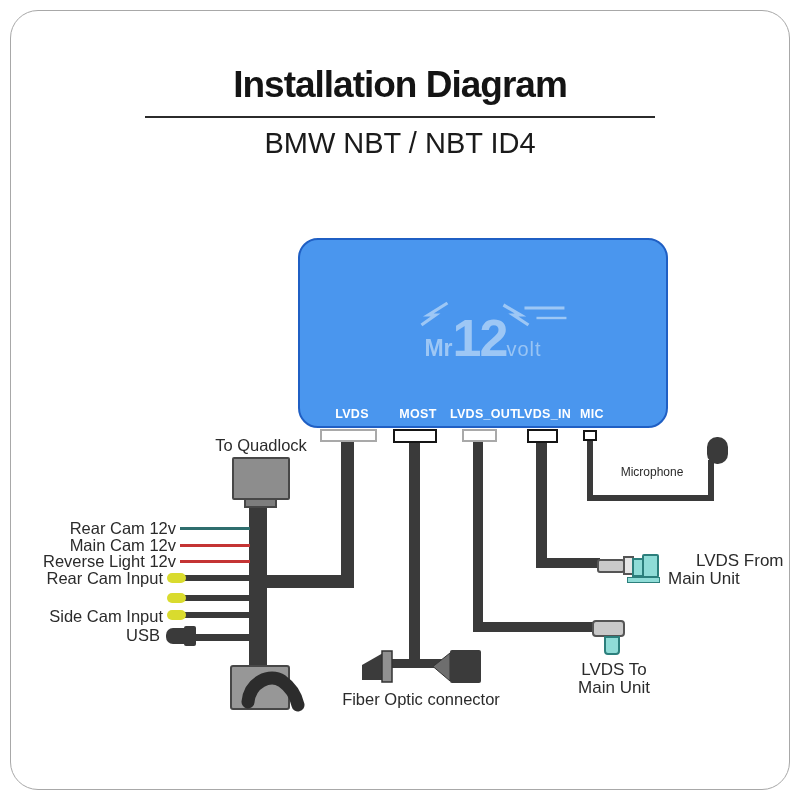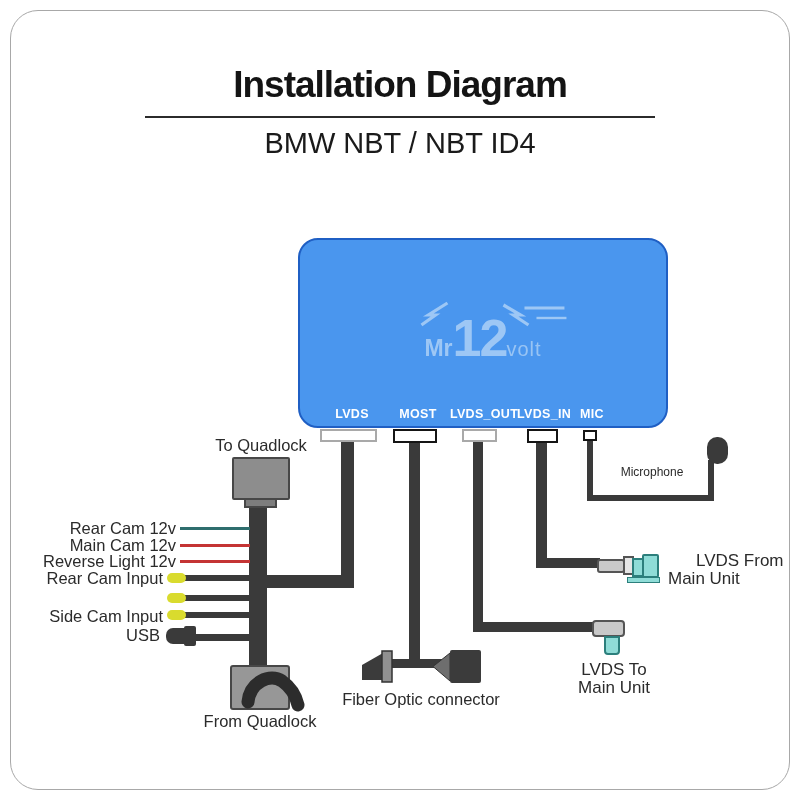--- a/index.html
+++ b/index.html
@@ -140,21 +140,20 @@
   <div class="rca" style="left:167px;top:573px;"></div>
   <div class="rca" style="left:167px;top:593px;"></div>
   <div class="rca" style="left:167px;top:610px;"></div>
   <div class="usb-body"></div>
   <div class="usb-tip"></div>
 
   <div class="fq-box"></div>
   <svg style="left:230px;top:660px;" width="80" height="55" viewBox="0 0 80 55">
     <path d="M 18 42 C 20 22, 40 13, 52 21 C 62 28, 66 36, 68 45" fill="none" stroke="#2c2c2c" stroke-width="13" stroke-linecap="round"></path>
   </svg>
-  <div class="lbl center" style="left:170px;top:712px;width:180px;">From Quadlock</div>
 
   <svg style="left:355px;top:645px;" width="140" height="45" viewBox="0 0 140 45">
     <polygon points="7,20 28,8 28,35 7,35" fill="#3b3b3b"></polygon>
     <rect x="27" y="6" width="10" height="31" fill="#909090" stroke="#333" stroke-width="1.5"></rect>
     <polygon points="78,21.5 95,8 95,36" fill="#6e6e6e" stroke="#333" stroke-width="1"></polygon>
     <rect x="95" y="5" width="31" height="33" rx="2" fill="#3b3b3b"></rect>
   </svg>
   <div class="lbl center" style="left:311px;top:690px;width:220px;">Fiber Optic connector</div>
 
   <div class="lvds-gray" style="left:597px;top:559px;width:28px;height:14px;border-radius:3px;"></div>

